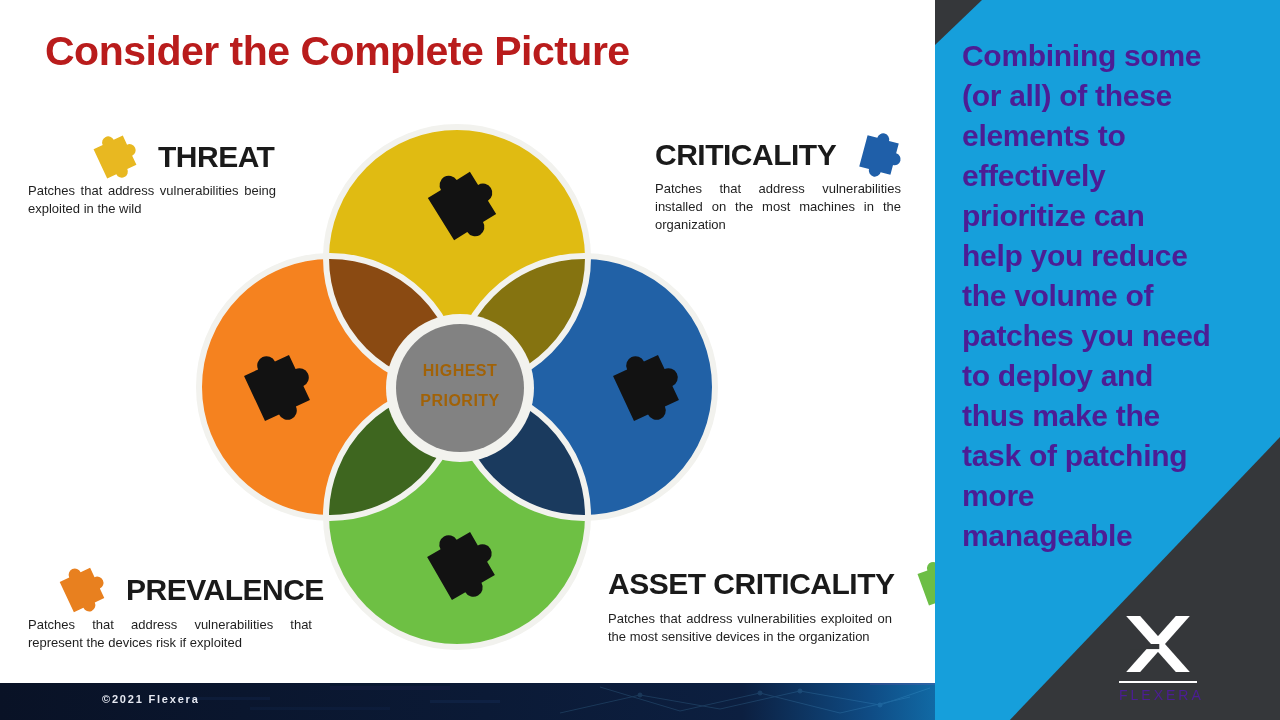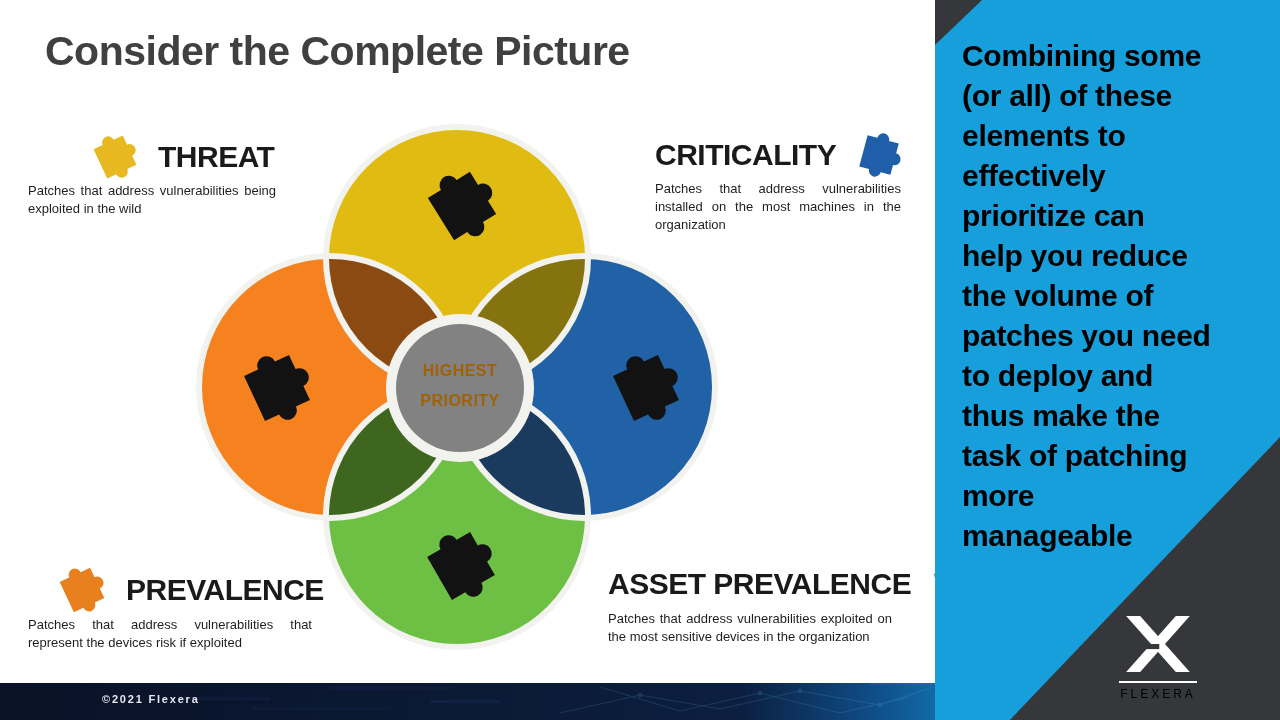--- a/index.html
+++ b/index.html
@@ -1,20 +1,20 @@
 <!DOCTYPE html>
 <html><head>
 <meta charset="utf-8">
 <style>
   html,body{margin:0;padding:0;background:#000;}
   .slide{position:relative;width:1280px;height:720px;background:#ffffff;overflow:hidden;
          font-family:"Liberation Sans",sans-serif;}
 
   .title{position:absolute;left:45px;top:28px;font-size:41px;font-weight:bold;
-         color:#404040;letter-spacing:-0.5px;}
+         color:#b91c1c;letter-spacing:-0.5px;}
 
   .venn{position:absolute;left:0;top:0;width:1280px;height:720px;}
   .ring{fill:none;stroke:#F2F2EE;stroke-width:6;}
 
   .center-label{position:absolute;left:386px;top:356px;width:148px;text-align:center;
                 font-size:16px;font-weight:bold;color:#a16207;line-height:30px;letter-spacing:0.5px;}
   .center-label span{display:block;}
 
   .quad{position:absolute;}
   .quad-head{display:flex;align-items:center;gap:18px;}
@@ -29,25 +29,25 @@
   .q-asset{left:608px;top:558px;width:284px;}
 
   .puzzle-badge{flex:0 0 auto;}
 
   .panel{position:absolute;left:935px;top:0;width:345px;height:720px;background:#169FDB;}
   .panel-corner-cut{position:absolute;left:0;top:0;width:47px;height:45px;background:#35373A;
                     clip-path:polygon(0 0,100% 0,0 100%);}
   .panel-dark{position:absolute;left:0;top:0;width:100%;height:100%;background:#35373A;
               clip-path:polygon(100% 60.7%,21.7% 100%,100% 100%);}
   .panel-text{position:absolute;left:27px;top:36px;width:302px;font-size:30px;font-weight:bold;
-              color:#000000;line-height:40px;white-space:pre-line;letter-spacing:-0.3px;}
+              color:#4c1d95;line-height:40px;white-space:pre-line;letter-spacing:-0.3px;}
 
   .logo{position:absolute;left:184px;top:616px;width:78px;text-align:center;}
   .logo-divider{height:2px;background:#ffffff;margin:5px 0 4px 0;}
-  .logo-word{font-size:12px;color:#000000;letter-spacing:3px;font-weight:normal;}
+  .logo-word{font-size:14px;color:#4c1d95;letter-spacing:3px;font-weight:normal;}
 
   .footer{position:absolute;left:0;top:683px;width:1280px;height:37px;
           background:linear-gradient(90deg,#091226 0%,#0B1A36 38%,#0C1F40 58%,#0F4C85 68%,#1387C4 78%,#169FDB 100%);}
   .footer-texture{position:absolute;inset:0;opacity:0.55;pointer-events:none;}
   .copyright{position:absolute;left:62px;top:10px;font-size:11px;font-weight:bold;
              color:#E6E9F2;letter-spacing:1.8px;padding-left:40px;}
 </style>
 </head>
 <body>
 
@@ -124,21 +124,21 @@
       <svg class="puzzle-badge" width="52" height="52" viewBox="-62 -62 124 124">
         <use href="#puzzle" transform="rotate(-25)" fill="#E8801F"></use>
       </svg>
       <span class="quad-label">PREVALENCE</span>
     </div>
     <div class="quad-desc">Patches that address vulnerabilities that represent the devices risk if exploited</div>
   </div>
 
   <div class="quad q-asset">
     <div class="quad-head">
-      <span class="quad-label">ASSET PREVALENCE</span>
+      <span class="quad-label">ASSET CRITICALITY</span>
       <svg class="puzzle-badge" width="52" height="52" viewBox="-62 -62 124 124">
         <use href="#puzzle" transform="rotate(-20)" fill="#6CBE45"></use>
       </svg>
     </div>
     <div class="quad-desc">Patches that address vulnerabilities exploited on the most sensitive devices in the organization</div>
   </div>
 
   <div class="footer">
     <svg class="footer-texture" width="1280" height="37">
       <g stroke="#6FD0FF" stroke-width="1" opacity="0.28" fill="none">

